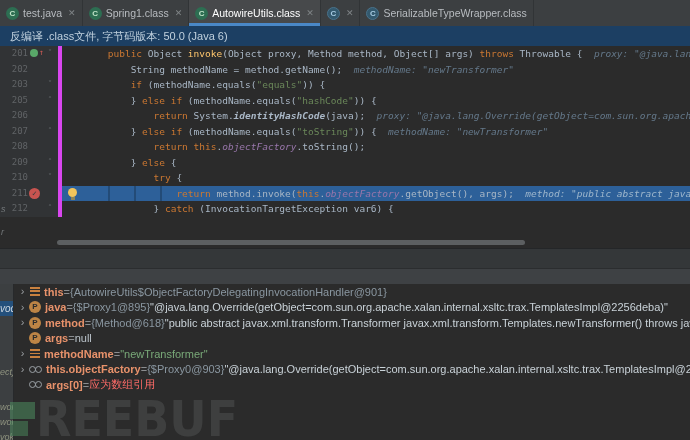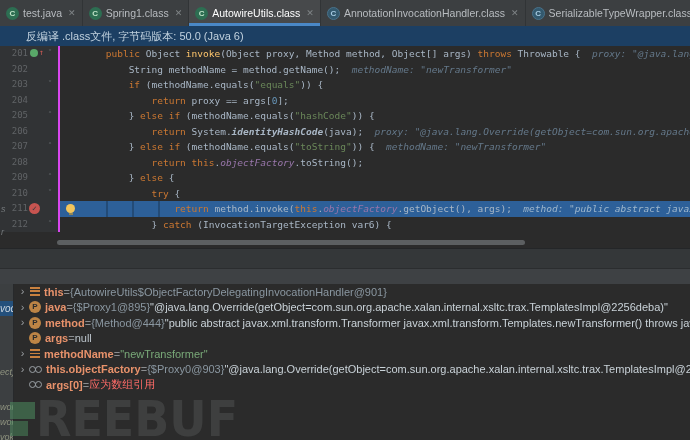--- a/index.html
+++ b/index.html
@@ -13,27 +13,27 @@
   .tab.sel{background:#47494b;color:#ffffff;}
   .tab.sel::after{content:'';position:absolute;left:0;right:0;bottom:0;height:3px;background:#4a88c7;}
   .ficon{width:13px;height:13px;border-radius:50%;font-size:8px;font-weight:bold;
          display:flex;align-items:center;justify-content:center;flex:0 0 13px;}
   .ficon.class{background:#2d6e52;color:#bfe3c8;}
   .ficon.dclass{background:#33596e;color:#a7cbe2;border:1px solid #49728a;box-sizing:border-box;}
   .tclose{color:#7f8486;font-size:9px;margin-left:2px;}
 
   
   .banner{height:20px;background:#1c3f63;color:#c1d1de;font-size:11px;display:flex;
-          align-items:center;padding-left:26px;}
+          align-items:center;padding-left:10px;}
 
   
   .editor{position:relative;height:202px;background:#2b2b2b;overflow:hidden;}
   .eline{display:flex;height:15.5px;line-height:15.5px;white-space:pre;position:relative;
          font-family:"DejaVu Sans Mono",monospace;font-size:9.5px;}
-  .gut{flex:0 0 58px;background:#313335;position:relative;border-right:2px solid #d946ef;}
+  .gut{flex:0 0 58px;background:#313335;position:relative;border-right:4px solid #d946ef;}
   .lnum{position:absolute;left:2px;width:26px;text-align:right;color:#606366;font-size:9px;}
   .fold{position:absolute;left:48px;top:1px;color:#5e6366;font-size:8px;line-height:13px;
         font-family:"DejaVu Sans",sans-serif;}
   .ovr{position:absolute;left:30px;top:3px;display:flex;align-items:flex-start;}
   .ovr-dot{width:8px;height:8px;border-radius:50%;background:#59a869;display:inline-block;}
   .ovr-arr{color:#cf5b56;font-size:8px;line-height:8px;font-style:normal;margin-left:1px;}
   .bp{position:absolute;left:29px;top:2px;width:11px;height:11px;border-radius:50%;background:#c75450;
       color:#343b3e;font-size:8px;line-height:11px;text-align:center;font-weight:bold;}
   .ecode{flex:1 1 auto;color:#a9b7c6;position:relative;overflow:hidden;}
   .eline.hl .ecode{background:#2d6099;}
@@ -110,39 +110,37 @@
       <span class="tlabel">Spring1.class</span>
       <span class="tclose">✕</span>
     </div>
     <div class="tab sel">
       <span class="ficon class">C</span>
       <span class="tlabel">AutowireUtils.class</span>
       <span class="tclose">✕</span>
     </div>
     <div class="tab">
       <span class="ficon dclass">C</span>
-      <span class="tlabel">AnnotationInvocationHandler.class</span>
       <span class="tclose">✕</span>
     </div>
     <div class="tab">
       <span class="ficon dclass">C</span>
       <span class="tlabel">SerializableTypeWrapper.class</span>
     </div>
   </div>
 
 <div class="banner">
   <span>反编译 .class文件, 字节码版本: 50.0 (Java 6)</span>
 </div>
 
 <div class="editor" id="editor">
   <div id="elines">
       <div class="eline"><span class="gut"><span class="lnum">201</span><span class="ovr"><i class="ovr-dot"></i><i class="ovr-arr">↑</i></span><span class="fold">˅</span></span><code class="ecode"><span class="tk-kw">        public </span><span class="tk-p">Object </span><span class="tk-fn">invoke</span><span class="tk-p">(Object proxy, Method method, Object[] args) </span><span class="tk-kw">throws</span><span class="tk-p"> Throwable {</span><span class="tk-hint">  proxy: "@java.lang.Override</span></code></div>
       <div class="eline"><span class="gut"><span class="lnum">202</span></span><code class="ecode"><span class="tk-p">            String methodName = method.getName();</span><span class="tk-hint">  methodName: "newTransformer"</span></code></div>
       <div class="eline"><span class="gut"><span class="lnum">203</span><span class="fold">˅</span></span><code class="ecode"><span class="tk-kw">            if</span><span class="tk-p"> (methodName.equals(</span><span class="tk-str">"equals"</span><span class="tk-p">)) {</span></code></div>
-      <div class="eline"><span class="gut"><span class="lnum">204</span></span><code class="ecode"><span class="tk-kw">                return</span><span class="tk-p"> proxy == args[</span><span class="tk-cnum">0</span><span class="tk-p">];</span></code></div>
       <div class="eline"><span class="gut"><span class="lnum">205</span><span class="fold">˄</span></span><code class="ecode"><span class="tk-p">            } </span><span class="tk-kw">else if</span><span class="tk-p"> (methodName.equals(</span><span class="tk-str">"hashCode"</span><span class="tk-p">)) {</span></code></div>
       <div class="eline"><span class="gut"><span class="lnum">206</span></span><code class="ecode"><span class="tk-kw">                return</span><span class="tk-p"> System.</span><span class="tk-static">identityHashCode</span><span class="tk-p">(java);</span><span class="tk-hint">  proxy: "@java.lang.Override(getObject=com.sun.org.apache</span></code></div>
       <div class="eline"><span class="gut"><span class="lnum">207</span><span class="fold">˄</span></span><code class="ecode"><span class="tk-p">            } </span><span class="tk-kw">else if</span><span class="tk-p"> (methodName.equals(</span><span class="tk-str">"toString"</span><span class="tk-p">)) {</span><span class="tk-hint">  methodName: "newTransformer"</span></code></div>
       <div class="eline"><span class="gut"><span class="lnum">208</span></span><code class="ecode"><span class="tk-kw">                return </span><span class="tk-kw">this</span><span class="tk-p">.</span><span class="tk-field">objectFactory</span><span class="tk-p">.toString();</span></code></div>
       <div class="eline"><span class="gut"><span class="lnum">209</span><span class="fold">˄</span></span><code class="ecode"><span class="tk-p">            } </span><span class="tk-kw">else</span><span class="tk-p"> {</span></code></div>
       <div class="eline"><span class="gut"><span class="lnum">210</span><span class="fold">˅</span></span><code class="ecode"><span class="tk-kw">                try</span><span class="tk-p"> {</span></code></div>
       <div class="eline hl"><span class="gut"><span class="lnum">211</span><span class="bp">✓</span></span><code class="ecode"><span class="bulb"></span><span class="tk-kw">                    return</span><span class="tk-p"> method.invoke(</span><span class="tk-kw">this</span><span class="tk-p">.</span><span class="tk-field">objectFactory</span><span class="tk-p">.getObject(), args);</span><span class="tk-hint">  method: "public abstract javax.xml</span></code></div>
       <div class="eline"><span class="gut"><span class="lnum">212</span><span class="fold">˄</span></span><code class="ecode"><span class="tk-p">                } </span><span class="tk-kw">catch</span><span class="tk-p"> (InvocationTargetException var6) {</span></code></div>
     </div>
   <div class="hscroll"></div>
@@ -175,21 +173,21 @@
         <span class="vname">java</span>
         <span class="v-eq"> = </span>
         <span class="v-ref">{$Proxy1@895} </span>
         <span class="v-strv">"@java.lang.Override(getObject=com.sun.org.apache.xalan.internal.xsltc.trax.TemplatesImpl@2256deba)"</span>
       </div>
       <div class="vrow">
         <span class="vchev">›</span>
         <span class="ic-param">P</span>
         <span class="vname">method</span>
         <span class="v-eq"> = </span>
-        <span class="v-ref">{Method@444} </span>
+        <span class="v-ref">{Method@618} </span>
         <span class="v-strv">"public abstract javax.xml.transform.Transformer javax.xml.transform.Templates.newTransformer() throws javax.xml.transform.Tran</span>
       </div>
       <div class="vrow">
         <span class="vchev"></span>
         <span class="ic-param">P</span>
         <span class="vname">args</span>
         <span class="v-eq"> = </span>
         <span class="v-plain">null</span>
       </div>
       <div class="vrow">

